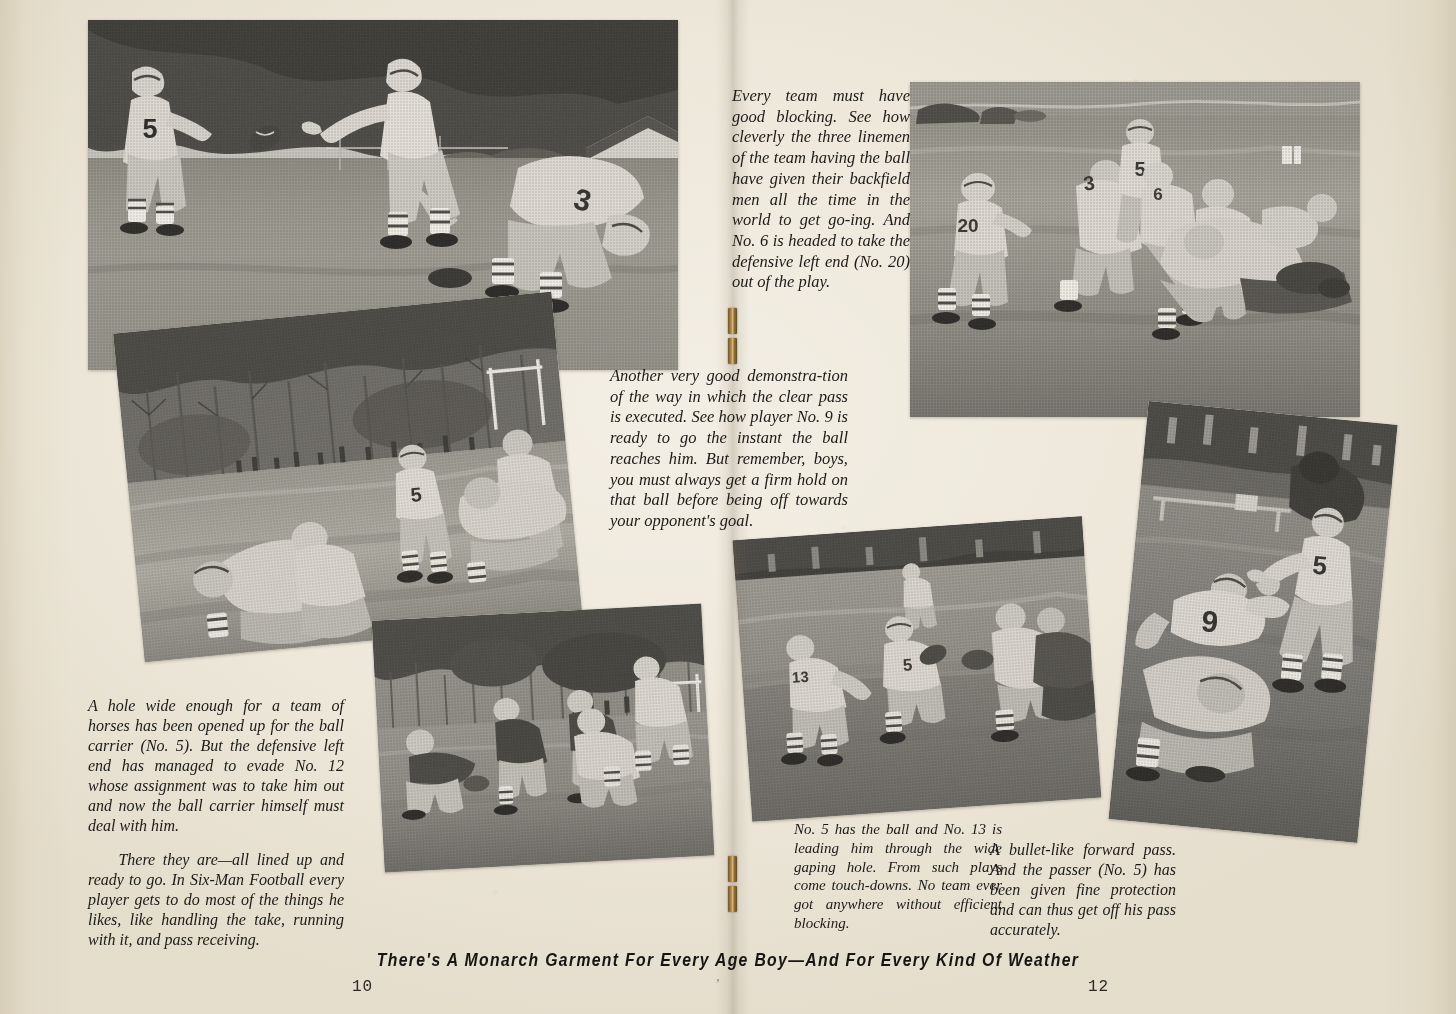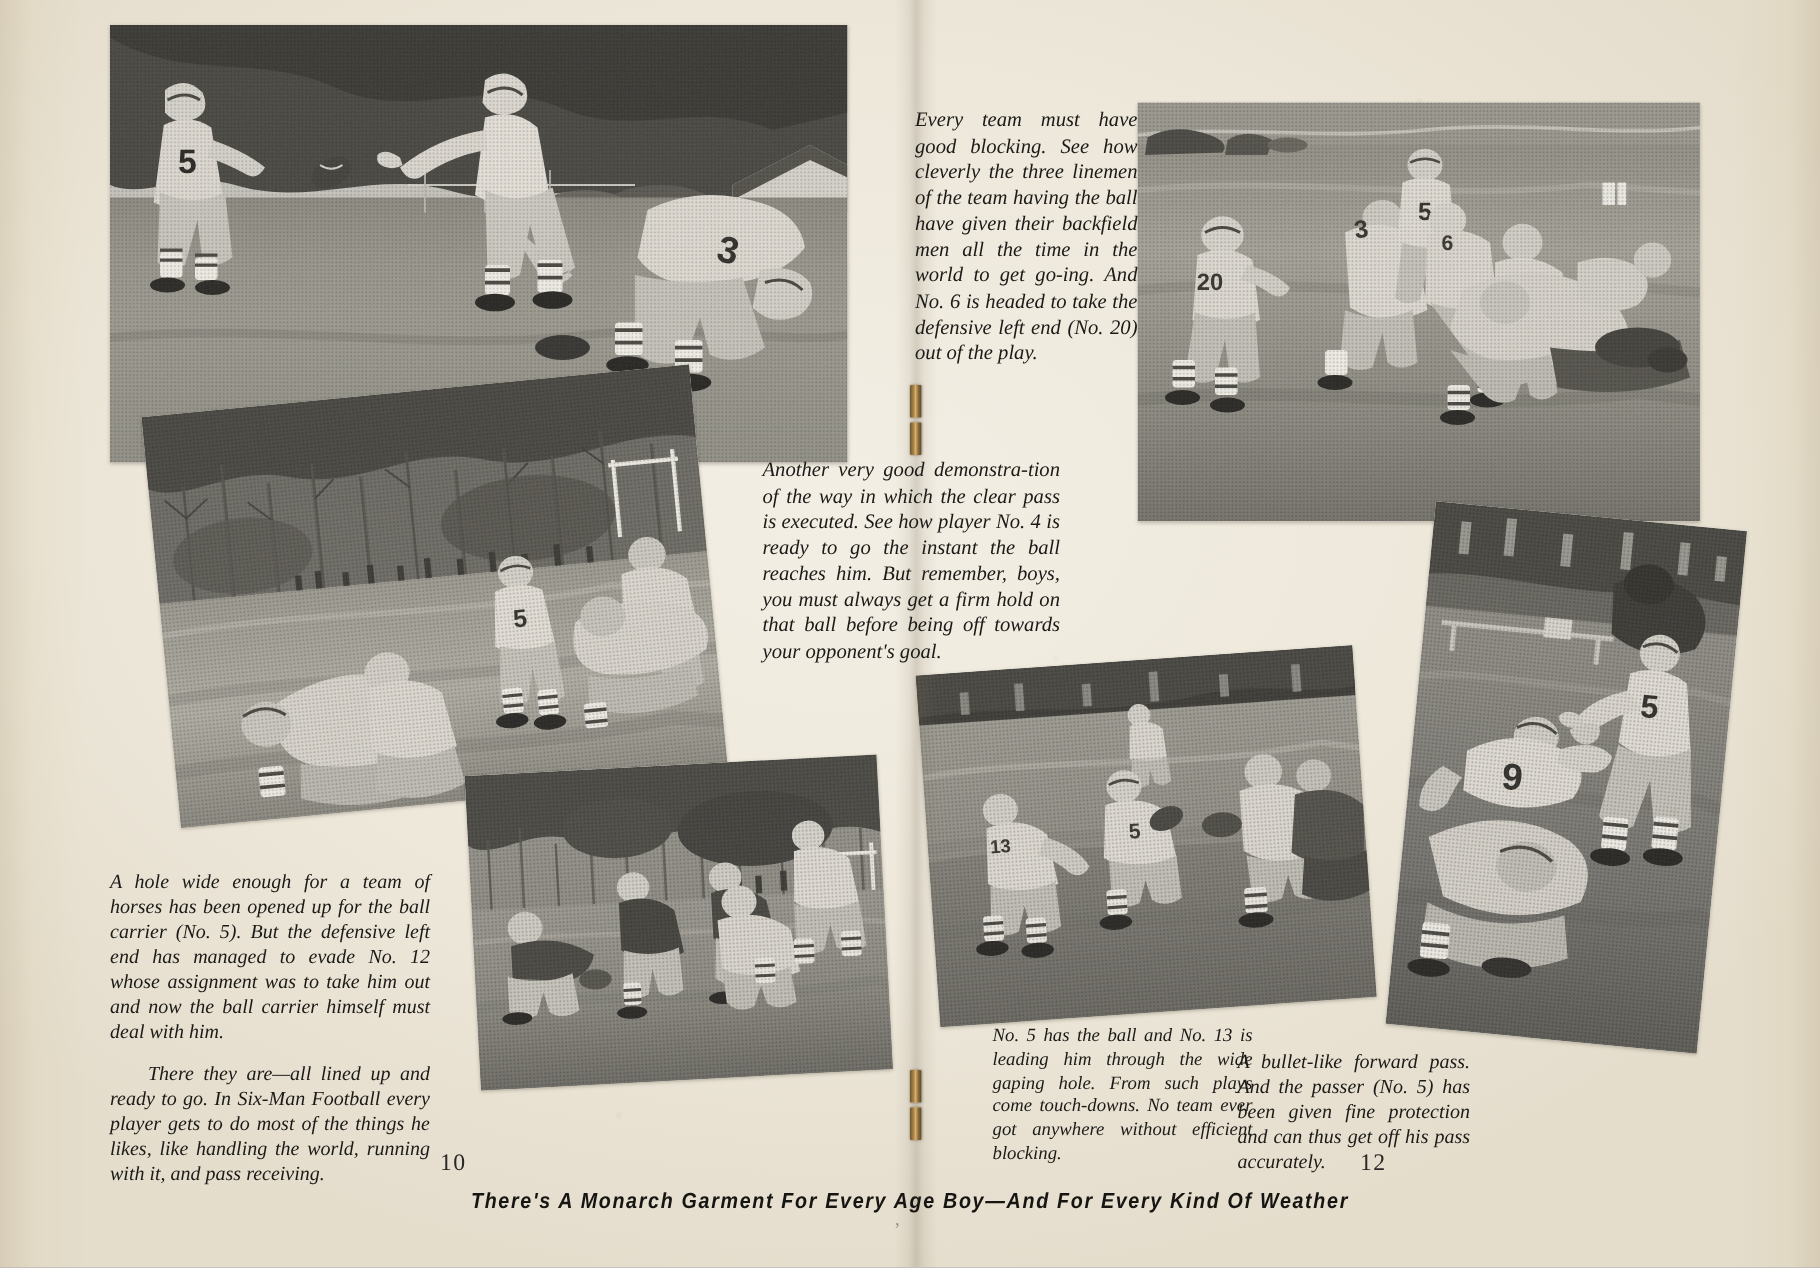--- a/index.html
+++ b/index.html
@@ -61,23 +61,23 @@
 
   #footer{
     position:absolute;left:0;right:0;top:950px;z-index:14;
     text-align:center;color:#161512;
     font-family:"Liberation Sans", sans-serif;
     font-weight:bold;font-style:italic;
     font-size:17.5px;letter-spacing:.085em;
     transform:scaleX(.9);
   }
   .pageno{
-    position:absolute;top:920px;z-index:14;
-    font-family:Liberation Serif, serif;
-    font-size:19px;color:#2a2824;letter-spacing:.06em;
+    position:absolute;top:978px;z-index:14;
+    font-family:Liberation Mono, monospace;
+    font-size:16px;color:#2a2824;letter-spacing:.06em;
   }
   #pageno-left{left:352px;}
   #pageno-right{left:1088px;}
   #stray-mark{
     position:absolute;left:716px;top:968px;z-index:14;
     font-family:"Liberation Serif",serif;font-size:15px;color:#8d8madd;
     color:#95907f;
   }
 </style>
 </head>
@@ -640,26 +640,26 @@
       <rect width="250" height="420" fill="url(#halftone6)"></rect>
       <rect width="250" height="420" filter="url(#rough6)" opacity=".30"></rect>
     </svg>
   </div>
 
   <div class="txt" id="t-blocking" style="left:732px;top:86px;width:178px;font-size:16.5px;line-height:1.255;">
     <p>Every team must have good blocking. See how cleverly the three linemen of the team having the ball have given their backfield men all the time in the world to get go-ing. And No. 6 is headed to take the defensive left end (No. 20) out of the play.</p>
   </div>
 
   <div class="txt" id="t-clearpass" style="left:610px;top:366px;width:238px;font-size:16.5px;line-height:1.255;">
-    <p>Another very good demonstra-tion of the way in which the clear pass is executed. See how player No. 4 is ready to go the instant the ball reaches him. But remember, boys, you must always get a firm hold on that ball before being off towards your opponent's goal.</p>
+    <p>Another very good demonstra-tion of the way in which the clear pass is executed. See how player No. 9 is ready to go the instant the ball reaches him. But remember, boys, you must always get a firm hold on that ball before being off towards your opponent's goal.</p>
   </div>
 
   <div class="txt" id="t-hole" style="left:88px;top:696px;width:256px;font-size:16px;line-height:1.255;">
     <p>A hole wide enough for a team of horses has been opened up for the ball carrier (No. 5). But the defensive left end has managed to evade No. 12 whose assignment was to take him out and now the ball carrier himself must deal with him.</p>
-    <p>There they are—all lined up and ready to go. In Six-Man Football every player gets to do most of the things he likes, like handling the world, running with it, and pass receiving.</p>
+    <p>There they are—all lined up and ready to go. In Six-Man Football every player gets to do most of the things he likes, like handling the take, running with it, and pass receiving.</p>
   </div>
 
   <div class="txt" id="t-gaping" style="left:794px;top:820px;width:208px;font-size:15px;line-height:1.255;">
     <p>No. 5 has the ball and No. 13 is leading him through the wide gaping hole. From such plays come touch-downs. No team ever got anywhere without efficient blocking.</p>
   </div>
 
   <div class="txt" id="t-fwdpass" style="left:990px;top:840px;width:186px;font-size:16px;line-height:1.255;">
     <p>A bullet-like forward pass. And the passer (No. 5) has been given fine protection and can thus get off his pass accurately.</p>
   </div>
 

